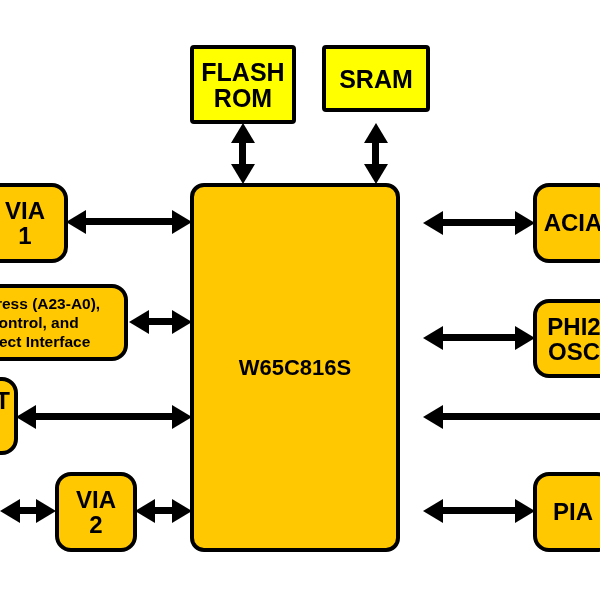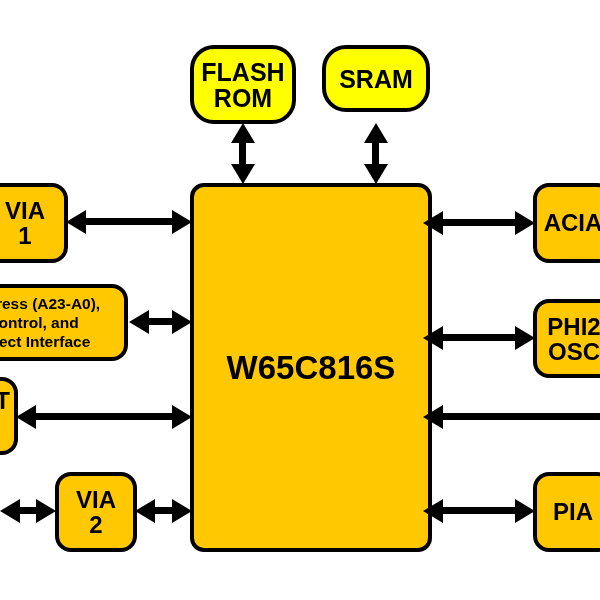--- a/index.html
+++ b/index.html
@@ -14,21 +14,21 @@
     background:var(--bg);
     font-family:"Liberation Sans",sans-serif;
   }
   .box{
     position:absolute;box-sizing:border-box;
     border:4px solid var(--outline);
     display:flex;align-items:center;justify-content:center;
     text-align:center;font-weight:bold;color:#000;
     white-space:pre-line;
   }
-  .yellow{background:var(--yellow);border-radius:24px;}
+  .yellow{background:var(--yellow);border-radius:4px;}
   .orange{background:var(--orange);border-radius:16px;}
 
   
   .h-arrow{position:absolute;height:24px;}
   .h-arrow .shaft{position:absolute;left:12px;right:12px;top:8px;height:7px;background:var(--outline);}
   .h-arrow .head-l{position:absolute;left:0;top:0;width:0;height:0;
     border-top:12px solid transparent;border-bottom:12px solid transparent;
     border-right:20px solid var(--outline);}
   .h-arrow .head-r{position:absolute;right:0;top:0;width:0;height:0;
     border-top:12px solid transparent;border-bottom:12px solid transparent;
@@ -41,21 +41,21 @@
   .v-arrow .head-t{position:absolute;top:0;left:0;width:0;height:0;
     border-left:12px solid transparent;border-right:12px solid transparent;
     border-bottom:20px solid var(--outline);}
   .v-arrow .head-b{position:absolute;bottom:0;left:0;width:0;height:0;
     border-left:12px solid transparent;border-right:12px solid transparent;
     border-top:20px solid var(--outline);}
 
   
   #flash-rom{left:190px;top:45px;width:106px;height:79px;font-size:25px;line-height:26px;}
   #sram{left:322px;top:45px;width:108px;height:67px;font-size:25px;line-height:26px;}
-  #cpu{left:190px;top:183px;width:242px;height:369px;border-radius:14px;font-size:33px;}
+  #cpu{left:190px;top:183px;width:210px;height:369px;border-radius:14px;font-size:22px;}
   #via1{left:-18px;top:183px;width:86px;height:80px;font-size:24px;line-height:25px;}
   #address-interface{left:-62px;top:284px;width:190px;height:77px;font-size:15.5px;line-height:19px;}
   #left-cut-box{left:-90px;top:377px;width:108px;height:78px;}
   #left-cut-box .frag{position:absolute;right:4px;top:6px;font-size:24px;font-weight:bold;}
   #via2{left:55px;top:472px;width:82px;height:80px;font-size:24px;line-height:25px;}
   #acia{left:533px;top:183px;width:80px;height:80px;font-size:24px;}
   #phi2-osc{left:533px;top:299px;width:82px;height:79px;font-size:24px;line-height:25px;}
   #pia{left:533px;top:472px;width:80px;height:80px;font-size:24px;}
 </style>
 </head>

